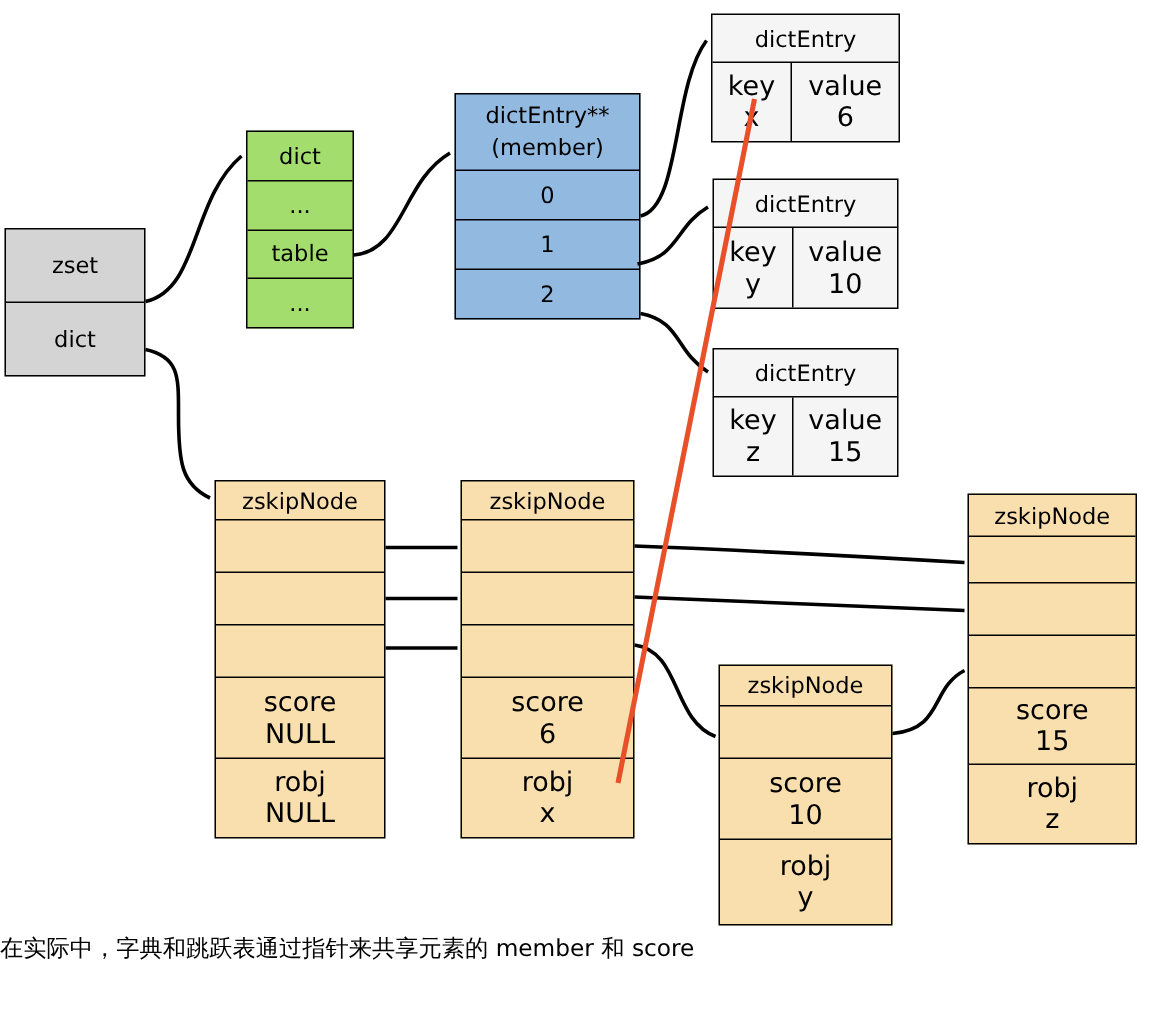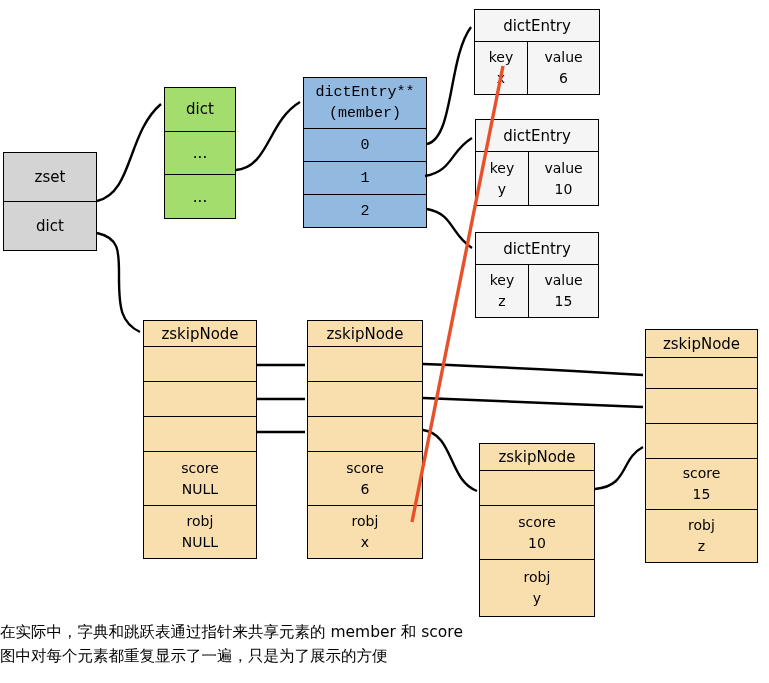--- a/index.html
+++ b/index.html
@@ -9,21 +9,21 @@
   }
   .box{position:absolute;border:1.5px solid #000;box-sizing:border-box;display:flex;flex-direction:column;text-align:center;}
   .gray{background:var(--gray,#d4d4d4);}
   .green{background:var(--green,#a2dd6e);}
   .blue{background:var(--blue,#92b9e0);}
   .tan{background:var(--tan,#fadfae);}
   .entrybg{background:var(--entry_bg,#f5f5f5);}
   .r{display:flex;align-items:center;justify-content:center;font-size:15px;box-sizing:border-box;}
   .r + .r{border-top:1.5px solid #000;}
   .hdr2{display:flex;flex-direction:column;align-items:center;justify-content:center;font-size:15px;line-height:21px;box-sizing:border-box;}
-  .cell2{display:flex;flex-direction:column;align-items:center;justify-content:center;font-size:14px;line-height:21px;box-sizing:border-box;}
+  .cell2{display:flex;flex-direction:column;align-items:center;justify-content:center;font-size:18px;line-height:21px;box-sizing:border-box;}
   .entry-body{display:flex;flex-direction:row;box-sizing:border-box;border-top:1.5px solid #000;}
   .entry-body .kcell{width:53px;border-right:1.5px solid #000;}
   .entry-body .vcell{flex:1;}
   .caption{position:absolute;left:0;top:620px;width:769px;text-align:left;font-size:15.5px;line-height:24px;}
   svg.arrows{position:absolute;left:0;top:0;pointer-events:none;}
   svg.arrows path{fill:none;}
   .blk{stroke:#000;stroke-width:2.4px;}
   .red{stroke:var(--red_arrow,#e8502a);stroke-width:3.4px;}
 </style>
 </head>
@@ -32,24 +32,25 @@
 <div class="canvas">
 
   <div class="box gray" style="left:3px;top:152px;width:94px;height:99px;">
     <div class="r" style="flex:1">zset</div>
     <div class="r" style="flex:1">dict</div>
   </div>
 
   <div class="box green" style="left:164px;top:87px;width:72px;height:132px;">
     <div class="r" style="flex:1">dict</div>
     <div class="r" style="flex:1">...</div>
+    <div class="r" style="flex:1">table</div>
     <div class="r" style="flex:1">...</div>
   </div>
 
-  <div class="box blue" style="left:303px;top:77px;width:124px;height:151px;font-family:Liberation Mono, monospace;">
+  <div class="box blue" style="left:303px;top:62px;width:124px;height:151px;">
     <div class="hdr2" style="height:50px">
       <span>dictEntry**</span>
       <span>(member)</span>
     </div>
     <div class="r" style="flex:1;border-top:1.5px solid #000">0</div>
     <div class="r" style="flex:1">1</div>
     <div class="r" style="flex:1">2</div>
   </div>
 
   <div class="box entrybg" style="left:474px;top:9px;width:126px;height:86px;">
@@ -147,21 +148,20 @@
       <span>15</span>
     </div>
     <div class="cell2" style="flex:1;border-top:1.5px solid #000">
       <span>robj</span>
       <span>z</span>
     </div>
   </div>
 
   <div class="caption">
     <div>在实际中，字典和跳跃表通过指针来共享元素的 member 和 score</div>
-    <div>图中对每个元素都重复显示了一遍，只是为了展示的方便</div>
   </div>
 
   <svg class="arrows" width="769" height="683" viewBox="0 0 769 683">
     <defs>
       <marker id="ah" markerUnits="userSpaceOnUse" markerWidth="13" markerHeight="10" refX="11" refY="4.5" orient="auto">
         <path d="M0,0 L11,4.5 L0,9 z" fill="#000" stroke="none"></path>
       </marker>
       <marker id="ahr" markerUnits="userSpaceOnUse" markerWidth="15" markerHeight="12" refX="13" refY="5.5" orient="auto">
         <path d="M0,0 L13,5.5 L0,11 z" fill="#e8502a" stroke="none"></path>
       </marker>

